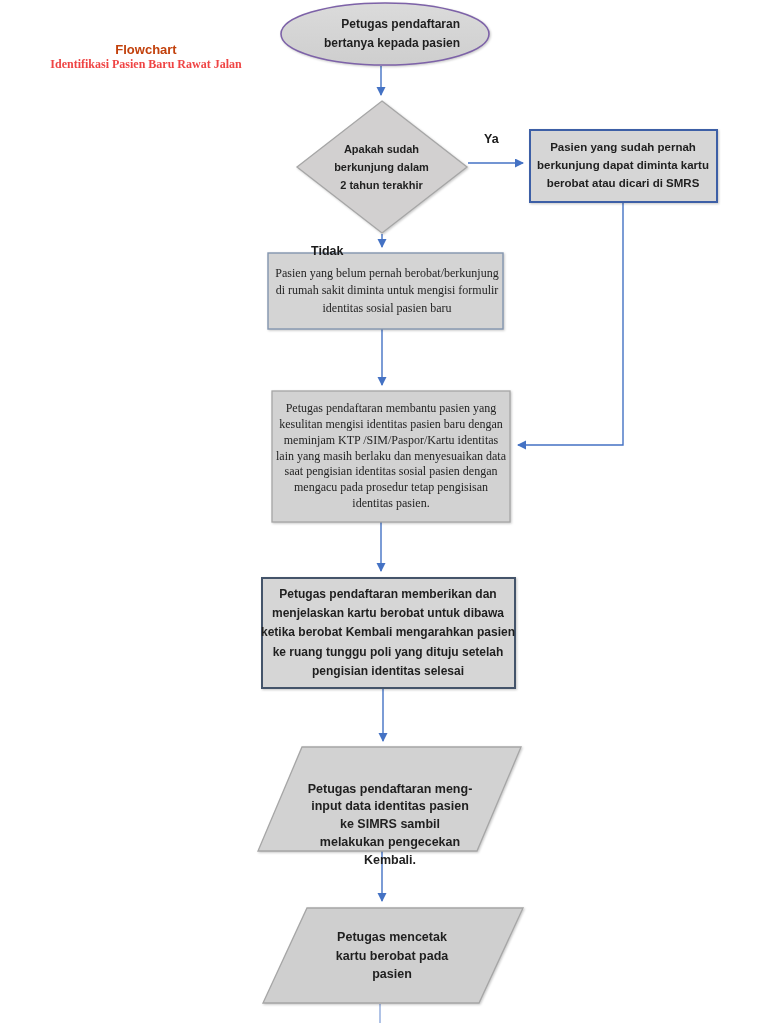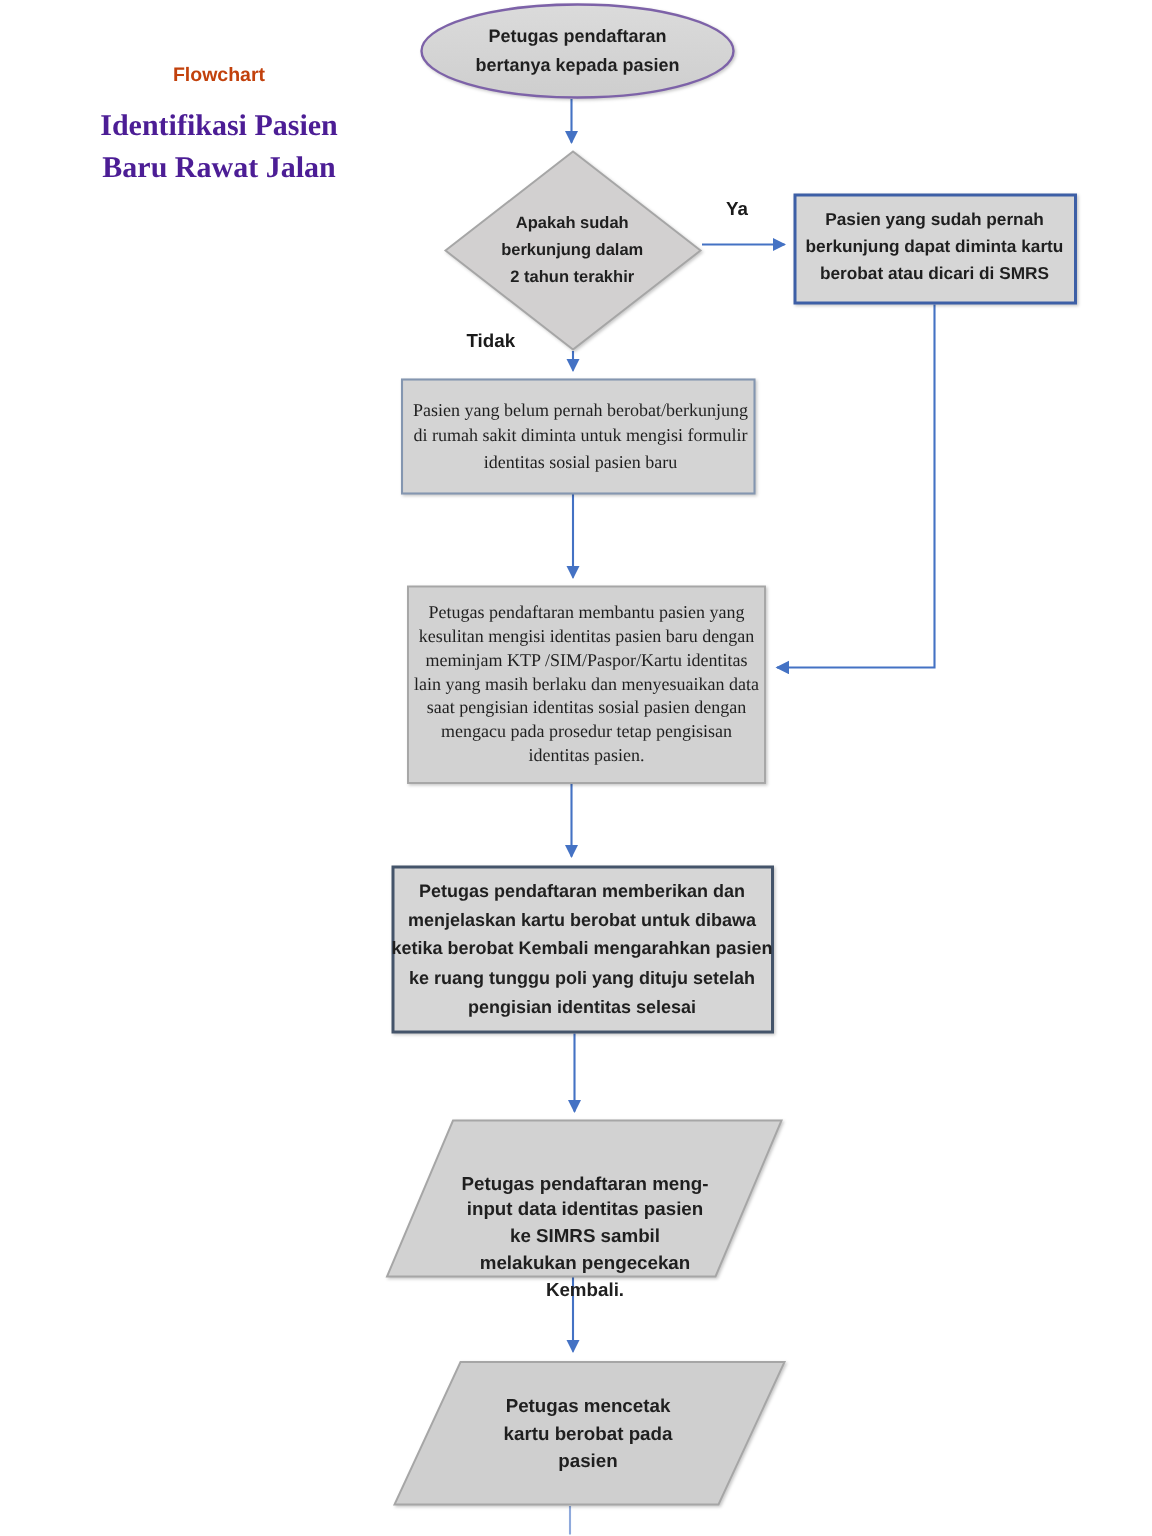--- a/index.html
+++ b/index.html
@@ -9,33 +9,33 @@
   .shape{filter:drop-shadow(1px 1.5px 1px rgba(0,0,0,0.22));}
   .txt{position:absolute;display:flex;align-items:center;justify-content:center;
        text-align:center;color:#1f1f1f;}
   .t-sans{font-family:"Liberation Sans",sans-serif;font-weight:600;}
   .t-serif{font-family:"Liberation Serif","DejaVu Serif",serif;font-weight:400;}
   .t-bold{font-family:"Liberation Sans",sans-serif;font-weight:700;}
   .lbl{position:absolute;font-family:"Liberation Sans",sans-serif;font-weight:700;
        font-size:12.5px;color:#1a1a1a;}
   .head-sans{position:absolute;left:66px;top:42px;width:160px;text-align:center;
        font-family:"Liberation Sans",sans-serif;font-weight:700;font-size:13px;color:#c2410c;}
-  .head-serif{position:absolute;left:48px;top:70px;width:196px;text-align:center;
-       font-family:"Liberation Serif","DejaVu Serif",serif;font-weight:700;font-size:20px;
-       line-height:1.4;color:#4c1d95;}
-  .e-start{left:310px;top:8px;width:150px;height:52px;font-size:12px;line-height:1.55;}
+  .head-serif{position:absolute;left:48px;top:56px;width:196px;text-align:center;
+       font-family:"Liberation Serif","DejaVu Serif",serif;font-weight:700;font-size:12px;
+       line-height:1.4;color:#ef4444;}
+  .e-start{left:310px;top:8px;width:150px;height:52px;font-size:12px;line-height:1.55;text-align:right;}
   .e-decision{left:334px;top:117px;width:95px;height:100px;font-size:11px;line-height:1.65;}
   .e-yes{left:534px;top:133px;width:178px;height:66px;font-size:11.5px;line-height:1.55;}
   .e-noform{left:272px;top:256px;width:230px;height:70px;font-size:12px;line-height:1.45;}
   .e-assist{left:276px;top:394px;width:230px;height:125px;font-size:12px;line-height:1.33;}
   .e-givecard{left:259px;top:582px;width:258px;height:102px;font-size:12px;line-height:1.6;}
   .e-input{left:307px;top:755px;width:166px;height:88px;font-size:12.5px;line-height:1.42;margin-top:26px;}
   .e-print{left:322px;top:920px;width:140px;height:72px;font-size:12.5px;line-height:1.5;}
   .ya{left:484px;top:132px;}
-  .tidak{left:311px;top:220px;}
+  .tidak{left:311px;top:244px;}
 </style>
 </head>
 <body>
 
 <div class="canvas">
 
   <svg class="layer" width="768" height="1024" viewBox="0 0 768 1024">
     <defs>
       <marker id="ah" markerUnits="userSpaceOnUse" markerWidth="11" markerHeight="10" refX="8" refY="4.5" orient="auto">
         <path d="M0,0 L9,4.5 L0,9 z" fill="#4472c4"></path>

